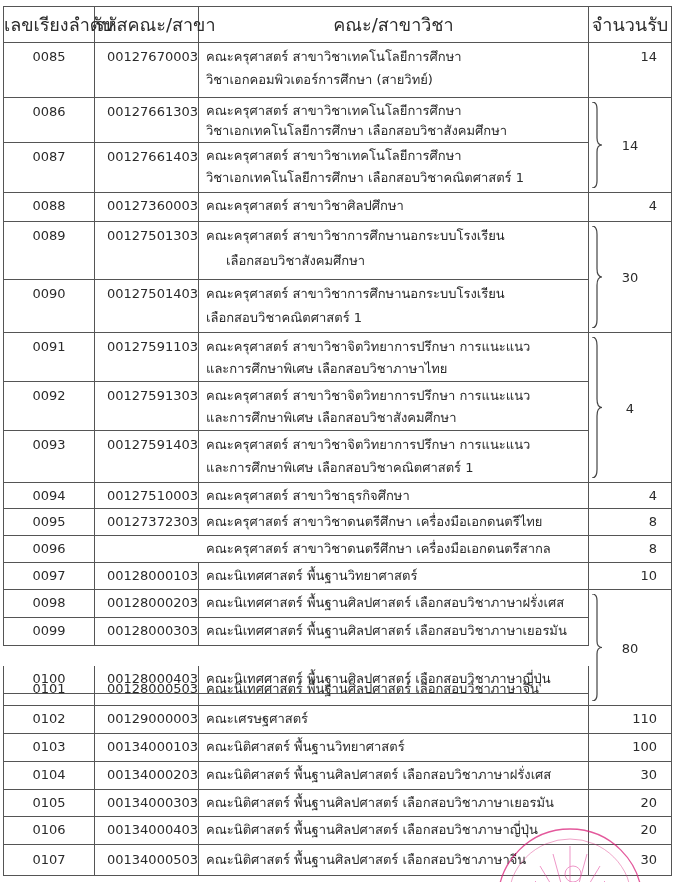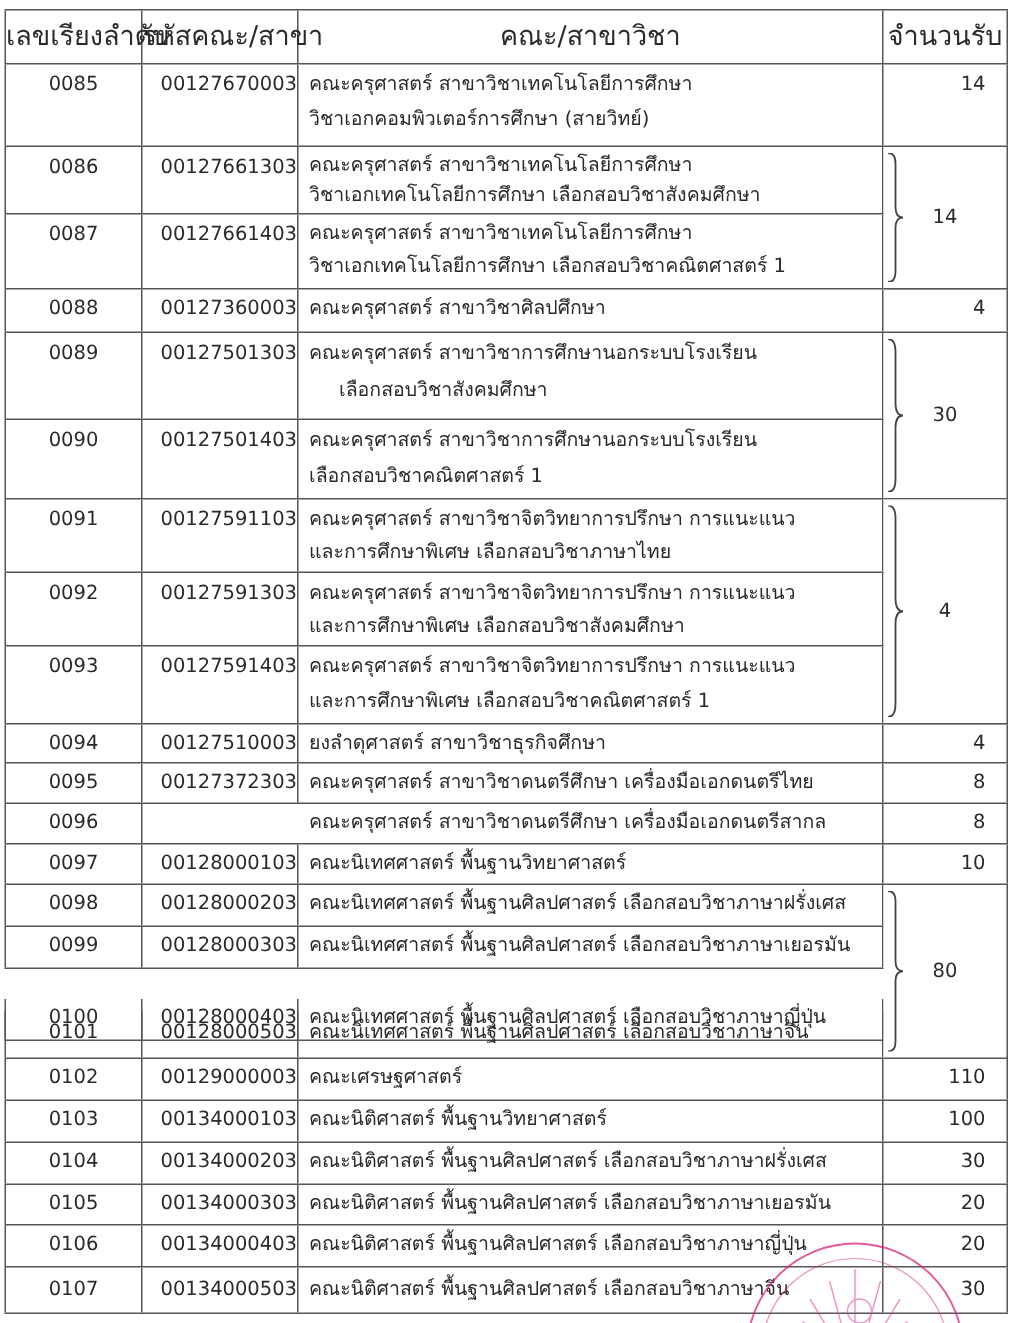--- a/index.html
+++ b/index.html
@@ -155,21 +155,21 @@
       </div>
     <div class="cell c3">
         <span class="txt l1">คณะครุศาสตร์ สาขาวิชาจิตวิทยาการปรึกษา การแนะแนว</span>
         <span class="txt l2" style="line-height:24px;">และการศึกษาพิเศษ เลือกสอบวิชาคณิตศาสตร์ 1</span>
       </div>
   </div>
 
   <div class="row" style="top:477px;height:26px;">
     <div class="cell c1"><span class="txt">0094</span></div>
     <div class="cell c2"><span class="txt">00127510003</span></div>
-    <div class="cell c3"><span class="txt">ยงลำดุศาสตร์ สาขาวิชาธุรกิจศึกษา</span></div>
+    <div class="cell c3"><span class="txt">คณะครุศาสตร์ สาขาวิชาธุรกิจศึกษา</span></div>
     <div class="cell c4">
         <span class="txt">4</span>
       </div>
   </div>
 
   <div class="row" style="top:503px;height:27px;">
     <div class="cell c1"><span class="txt">0095</span></div>
     <div class="cell c2"><span class="txt">00127372303</span></div>
     <div class="cell c3"><span class="txt">คณะครุศาสตร์ สาขาวิชาดนตรีศึกษา เครื่องมือเอกดนตรีไทย</span></div>
     <div class="cell c4">

